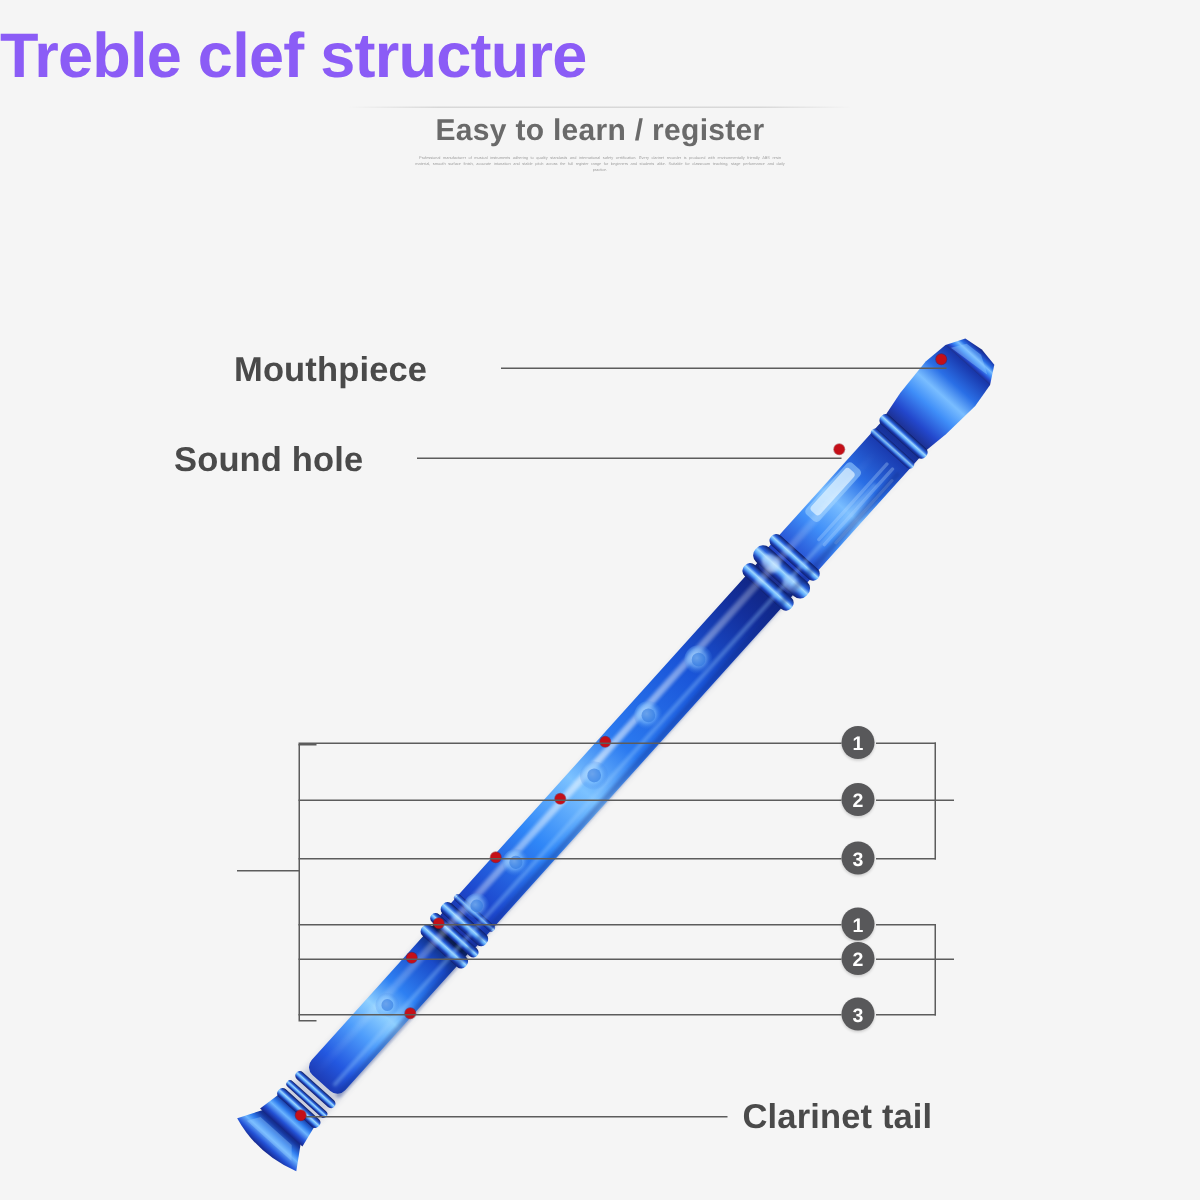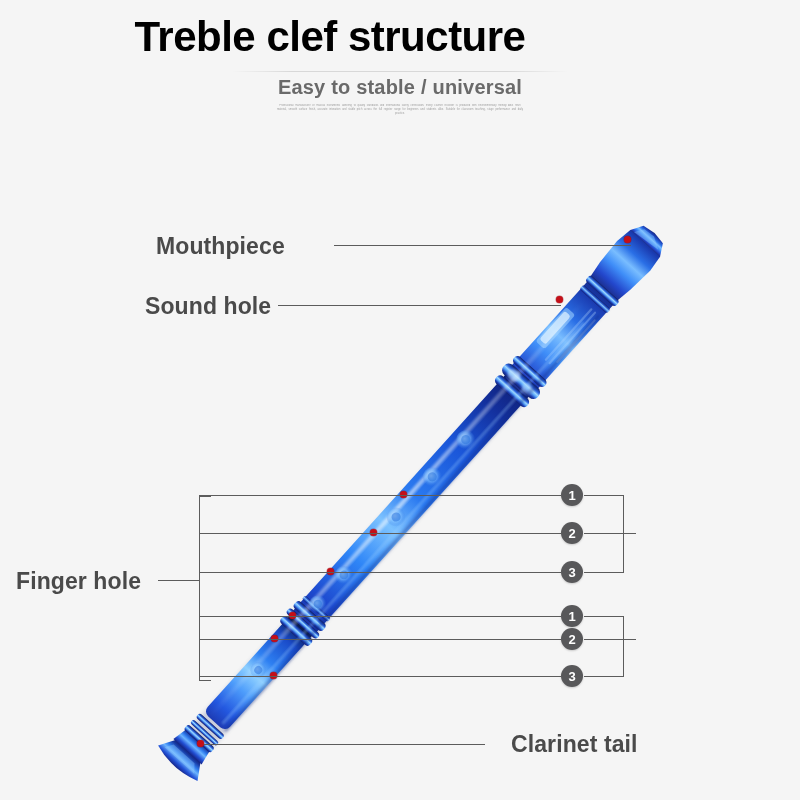--- a/index.html
+++ b/index.html
@@ -7,23 +7,22 @@
     width:800px;height:800px;
     background:#f5f5f5;
     font-family:"Liberation Sans",sans-serif;
     overflow:hidden;
   }
   #stage{position:relative;width:800px;height:800px;background:#f5f5f5;}
 
   
   #title{
     position:absolute;left:0;top:12px;width:660px;
-    text-align:center;
     font-size:42px;font-weight:bold;letter-spacing:-0.5px;
-    color:#000000;line-height:1.18;
+    color:#8b5cf6;line-height:1.18;
   }
   #title-rule{
     position:absolute;left:232px;top:71px;width:336px;height:1px;
     background:linear-gradient(to right,rgba(210,210,210,0),#d8d8d8 18%,#d8d8d8 82%,rgba(210,210,210,0));
   }
   #subtitle{
     position:absolute;left:0;top:76px;width:800px;text-align:center;
     font-size:20px;font-weight:bold;color:#6a6a6a;letter-spacing:.2px;
   }
   #microcopy{
@@ -58,21 +57,21 @@
     box-shadow:0 1px 2px rgba(0,0,0,.18);
   }
 </style>
 </head>
 <body>
 
 <div id="stage">
 
   <div id="title">Treble clef structure</div>
   <div id="title-rule"></div>
-  <div id="subtitle">Easy to stable / universal</div>
+  <div id="subtitle">Easy to learn / register</div>
   <div id="microcopy">Professional manufacturer of musical instruments adhering to quality standards and international safety certification. Every clarinet recorder is produced with environmentally friendly ABS resin material, smooth surface finish, accurate intonation and stable pitch across the full register range for beginners and students alike. Suitable for classroom teaching, stage performance and daily practice.</div>
 
   <svg id="instrument" viewBox="0 0 800 800">
     <defs>
 
       <linearGradient id="gBody" x1="0" y1="0" x2="1" y2="0">
         <stop offset="0.00" stop-color="#1a2f9e"></stop>
         <stop offset="0.10" stop-color="#1d49cf"></stop>
         <stop offset="0.26" stop-color="#2f86f7"></stop>
         <stop offset="0.40" stop-color="#7cc2ff"></stop>
@@ -218,25 +217,24 @@
         <circle cx="-232" cy="-2" r="8" fill="url(#gHole)"></circle>
         <circle cx="-232" cy="-2" r="4" fill="#2a72dd" opacity=".55"></circle>
       </g>
     </g>
   </svg>
 
   <div class="lbl" style="left:156px;top:233px;">Mouthpiece</div>
   <div class="lead" style="left:334px;top:245px;width:297px;"></div>
   <div class="dot" style="left:624px;top:236px;"></div>
 
-  <div class="lbl" style="left:116px;top:293px;margin-left:29px;">Sound hole</div>
+  <div class="lbl" style="left:116px;top:293px;">Sound hole</div>
   <div class="lead" style="left:278px;top:305px;width:283px;"></div>
   <div class="dot" style="left:556px;top:296px;"></div>
 
-  <div class="lbl" style="left:16px;top:568px;">Finger hole</div>
   <div class="lead" style="left:158px;top:580px;width:42px;"></div>
   <div class="vline" style="left:199px;top:496px;height:184px;"></div>
   <div class="lead" style="left:199px;top:496px;width:12px;"></div>
   <div class="lead" style="left:199px;top:680px;width:12px;"></div>
 
   <div class="dot" style="left:400px;top:491px;"></div>
   <div class="lead" style="left:199px;top:495px;width:362px;"></div>
   <div class="num" style="left:561px;top:484px;">1</div>
 
   <div class="dot" style="left:370px;top:529px;"></div>
@@ -264,15 +262,15 @@
   <div class="lead" style="left:199px;top:676px;width:362px;"></div>
   <div class="num" style="left:561px;top:665px;">3</div>
 
   <div class="lead" style="left:584px;top:616px;width:40px;"></div>
   <div class="lead" style="left:584px;top:676px;width:40px;"></div>
   <div class="vline" style="left:623px;top:616px;height:61px;"></div>
   <div class="lead" style="left:584px;top:639px;width:52px;"></div>
 
   <div class="dot" style="left:197px;top:740px;"></div>
   <div class="lead" style="left:204px;top:744px;width:281px;"></div>
-  <div class="lbl" style="left:511px;top:731px;">Clarinet tail</div>
+  <div class="lbl" style="left:495px;top:731px;">Clarinet tail</div>
 
 </div>
 
 </body></html>

